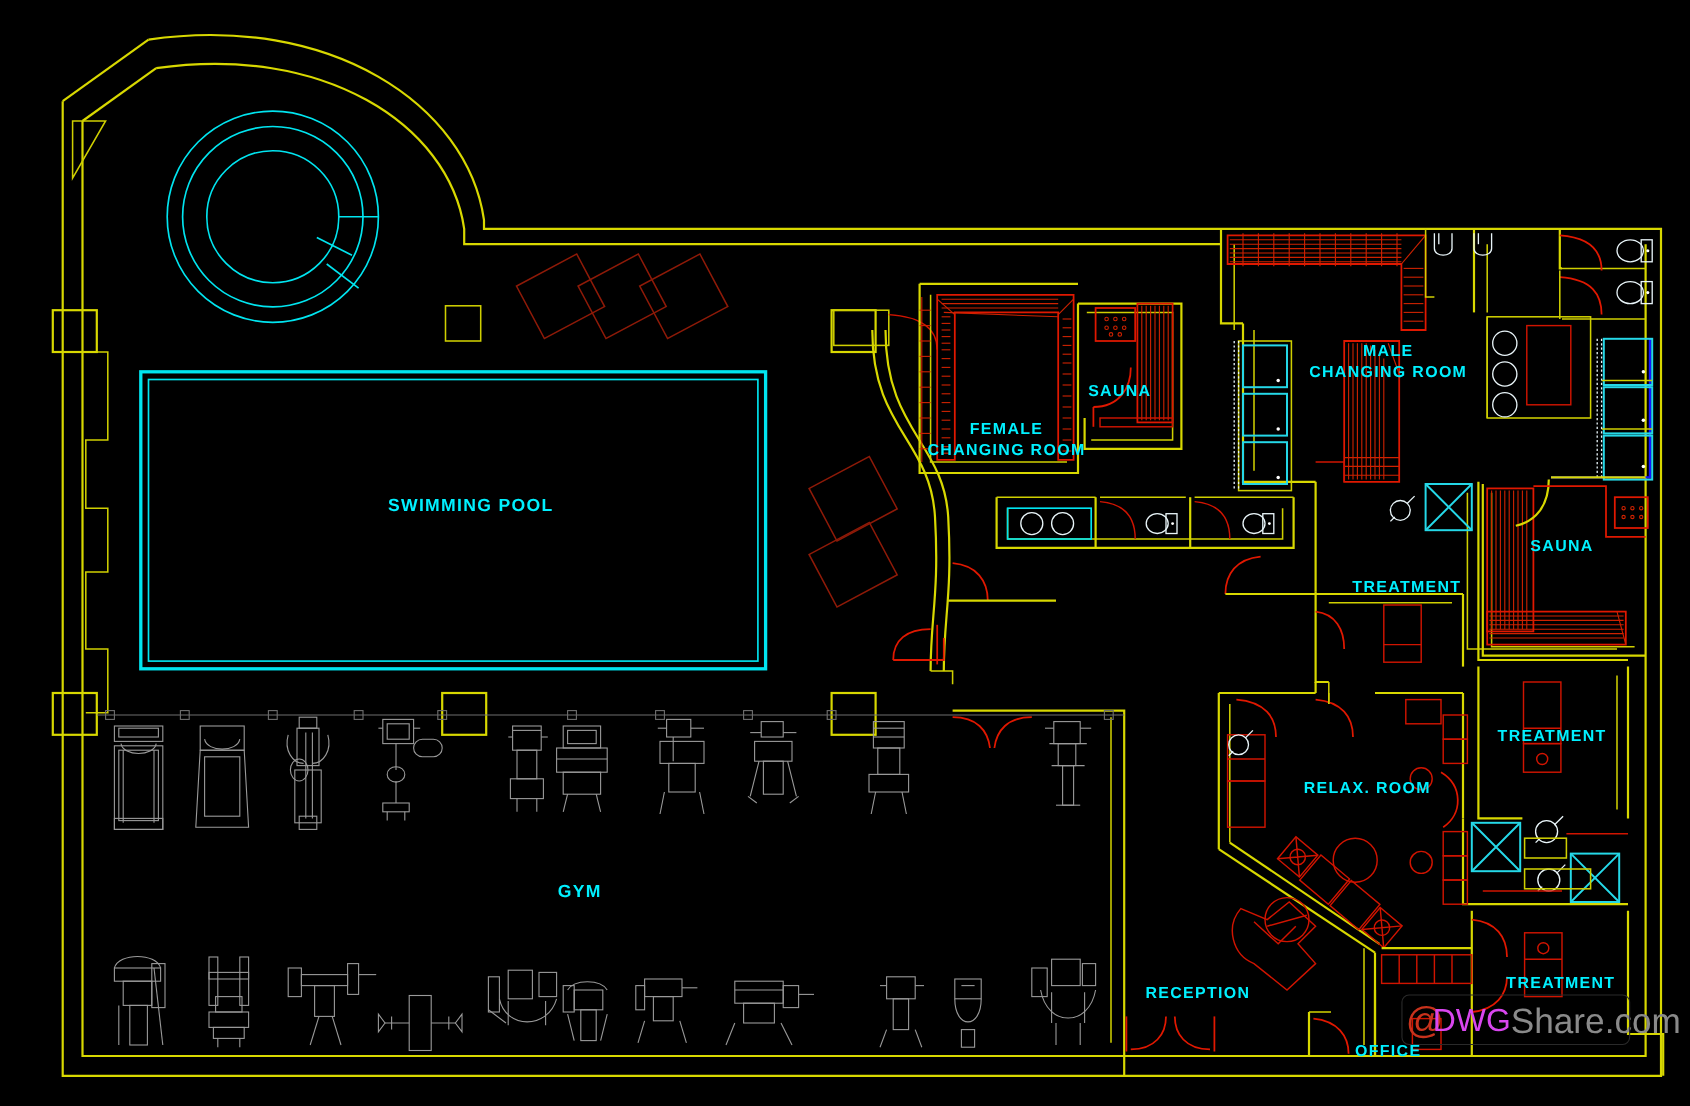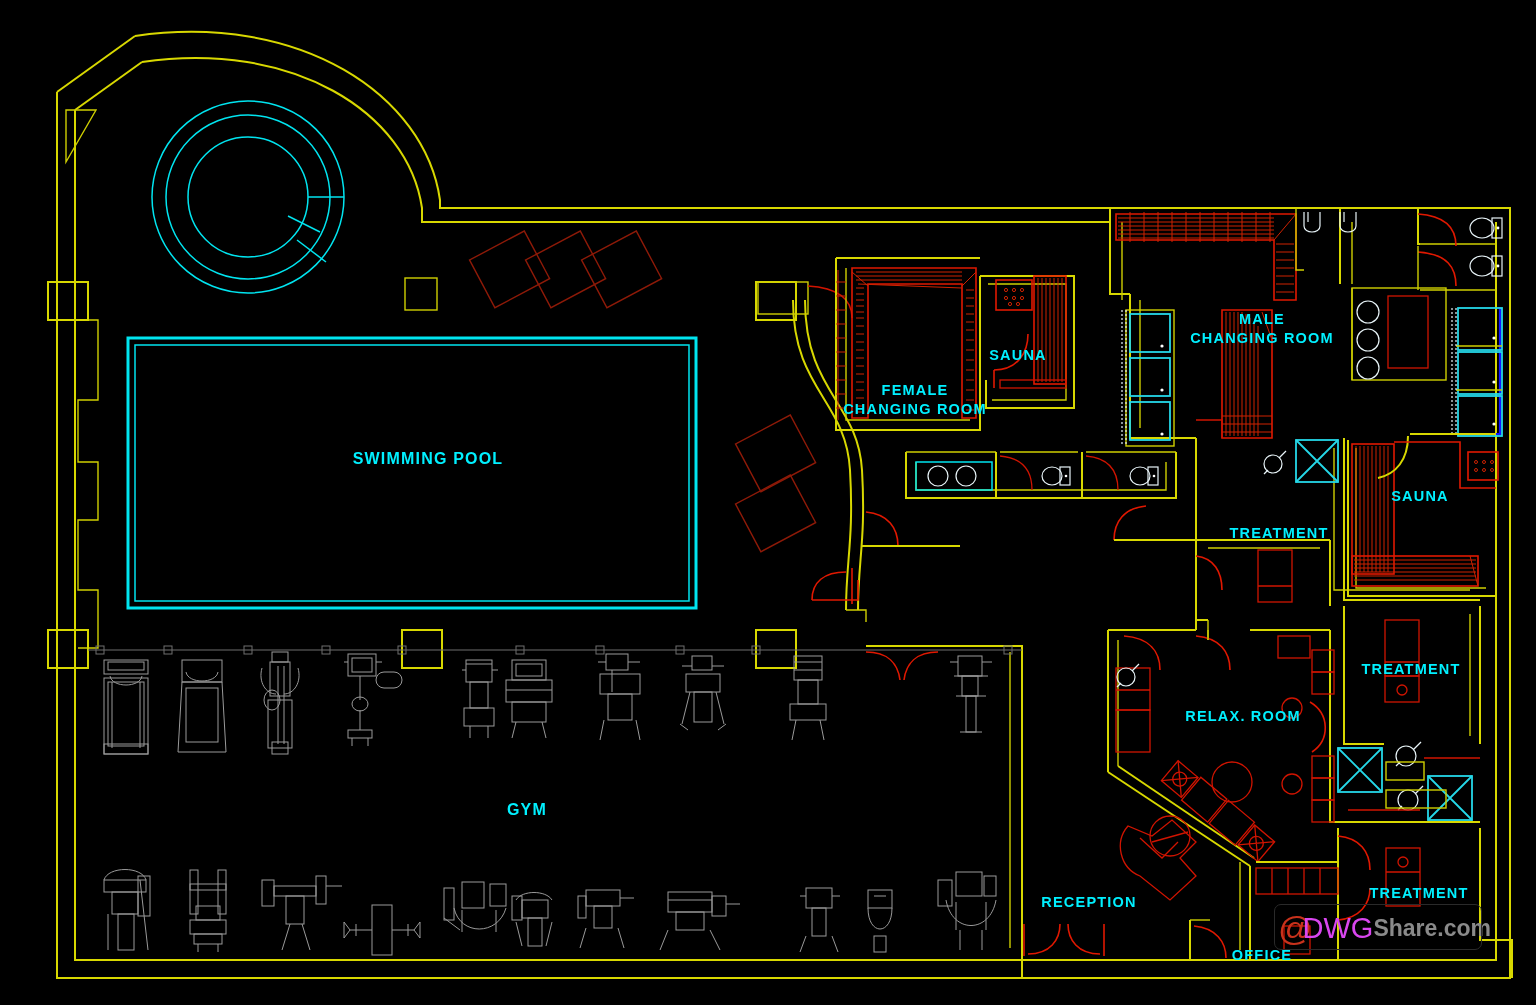--- a/index.html
+++ b/index.html
@@ -41,21 +41,21 @@
   }
   #watermark .wm-at{
     font-size:34px; color:#c8321c; font-weight:400;
     font-family:"Liberation Sans",sans-serif; line-height:1;
   }
   #watermark .wm-dwg{
     font-size:29px; color:#d946ef; font-weight:400; letter-spacing:0px;
     font-family:"Liberation Sans",sans-serif; margin-left:-10px;
   }
   #watermark .wm-rest{
-    font-size:23px; color:#8a8a8a; font-weight:700; letter-spacing:0px;
+    font-size:32px; color:#8a8a8a; font-weight:400; letter-spacing:0px;
     font-family:"Liberation Sans",sans-serif;
   }
   #watermark .wm-box{
     position:absolute; left:-4px; top:-4px; width:206px; height:44px;
     border:1px solid #2a2a2a; border-radius:7px;
   }
 </style>
 </head>
 <body>
 

